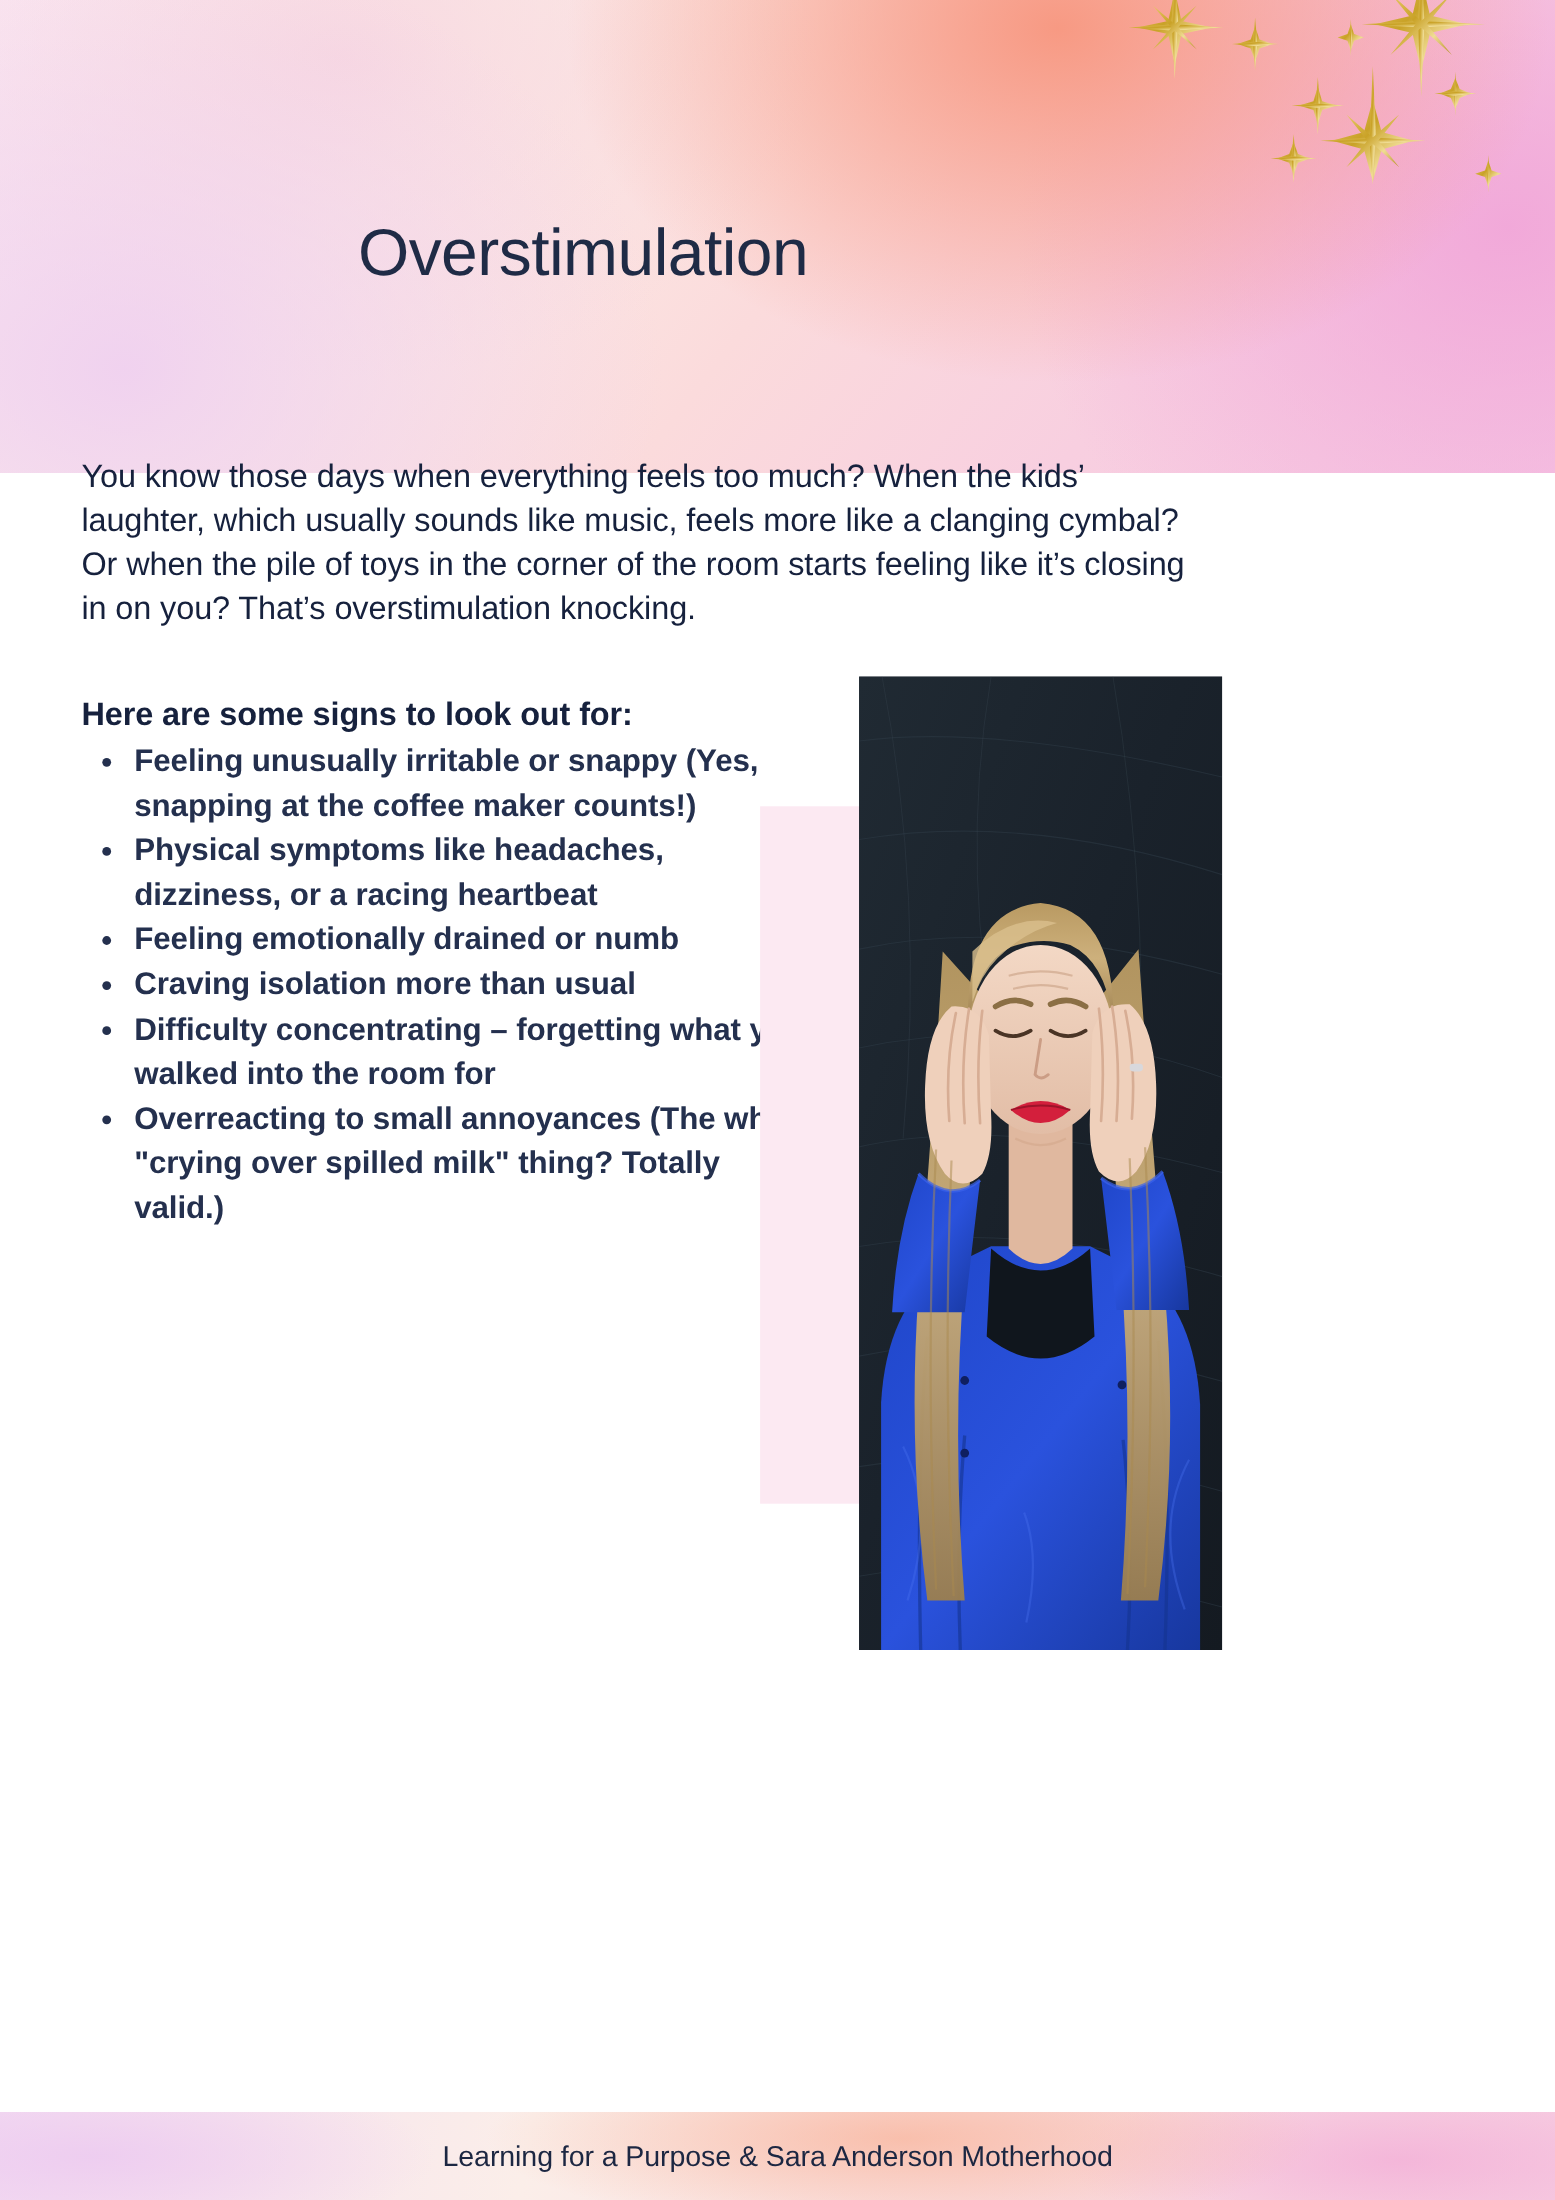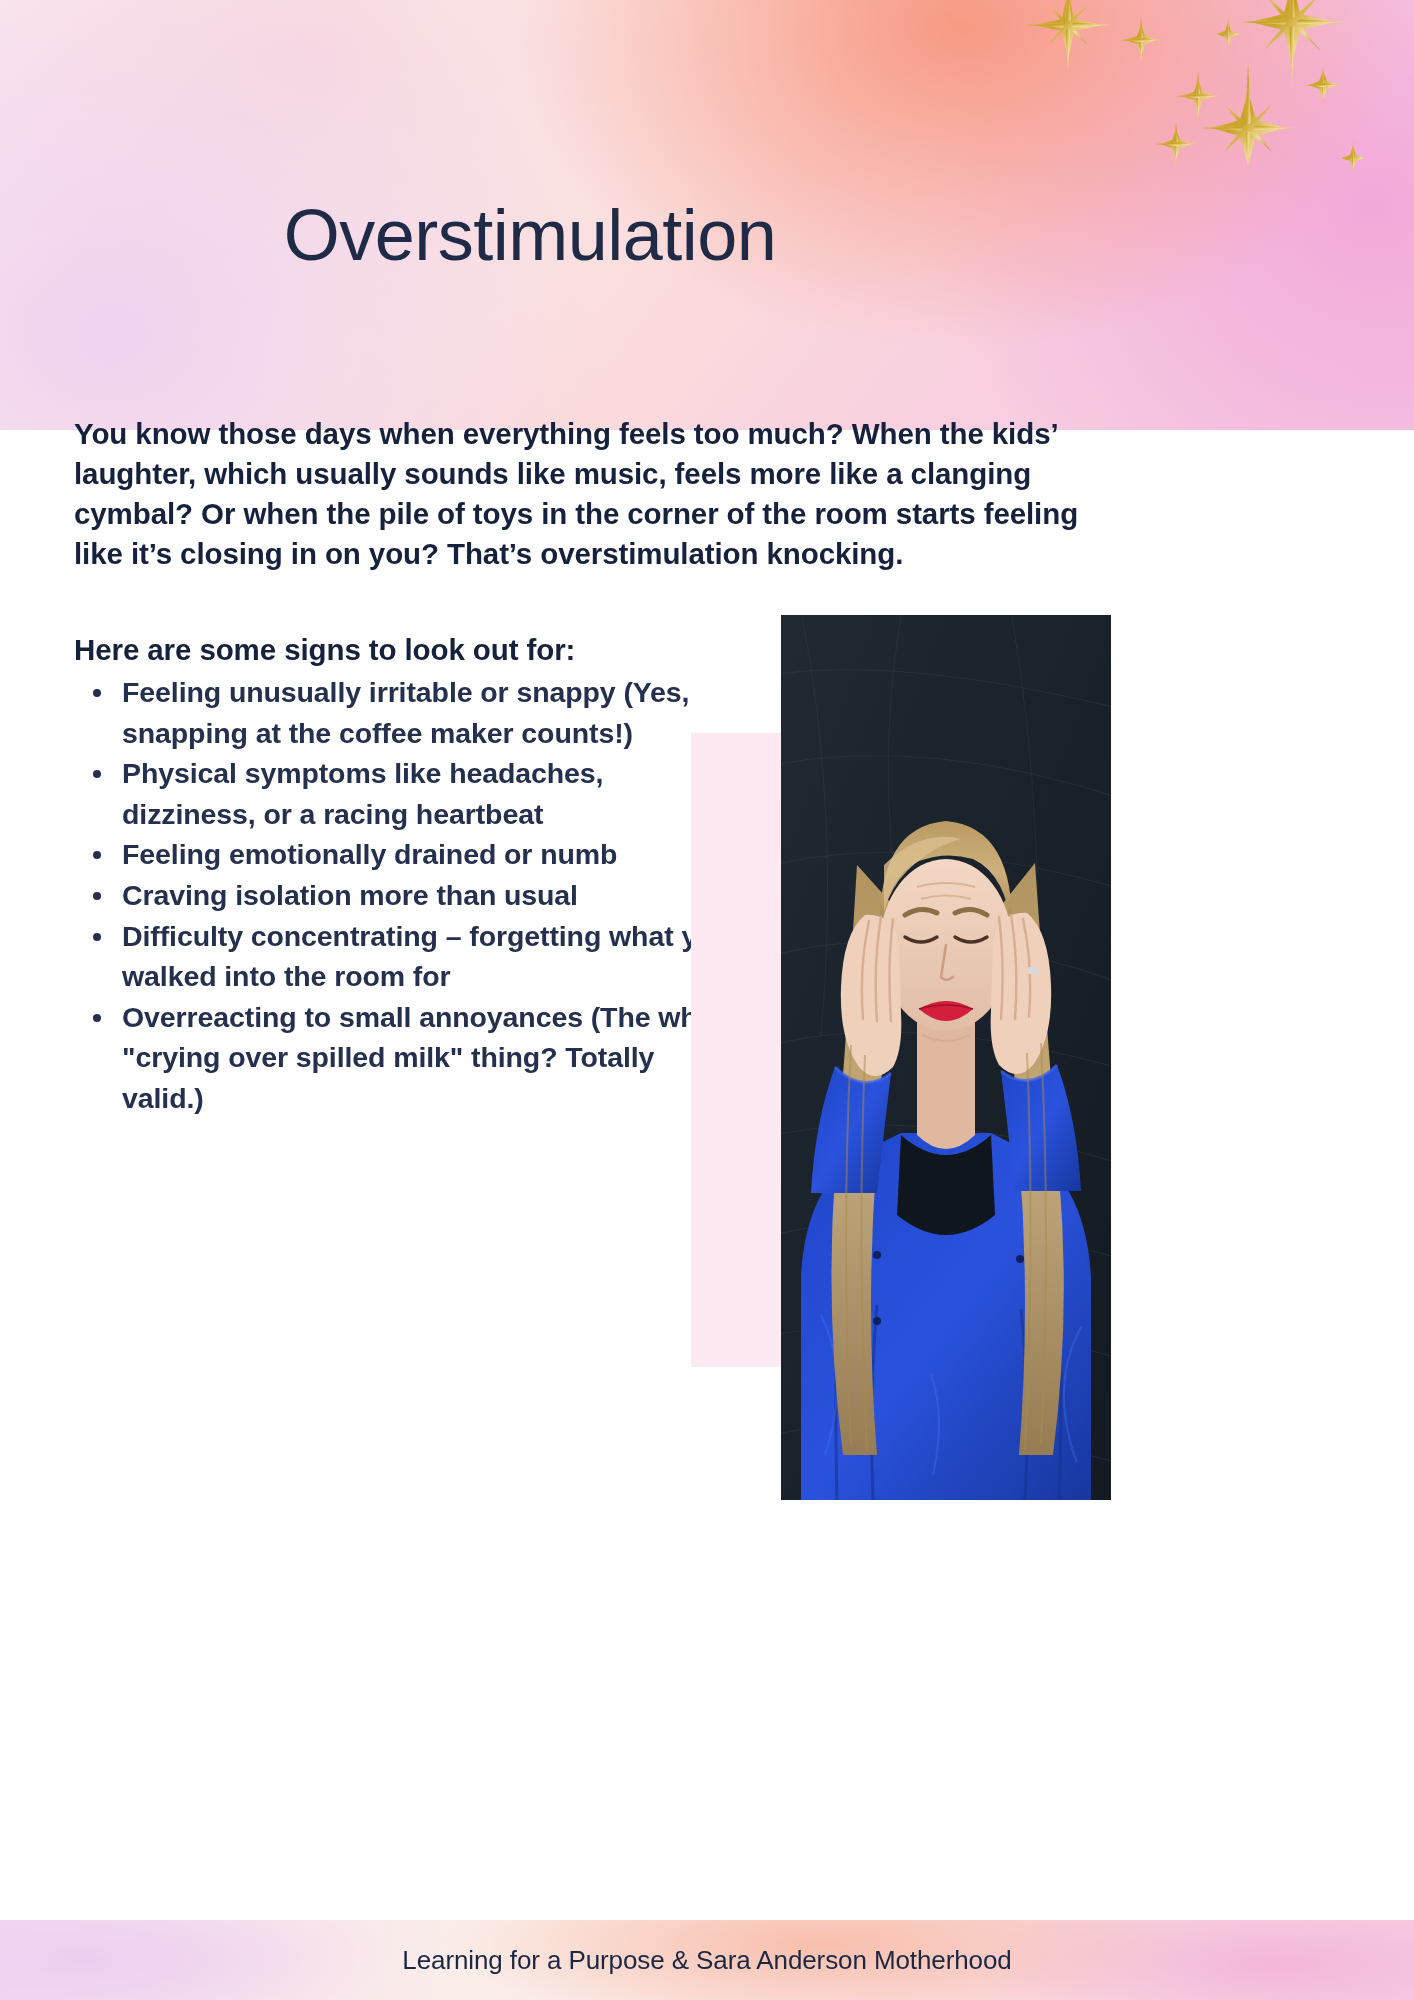--- a/index.html
+++ b/index.html
@@ -33,31 +33,31 @@
   .tag span{
     display:block;color:#ffffff;font-weight:bold;
     font-size:25px;letter-spacing:0.9px;line-height:1.38;
     font-family:"Liberation Sans", sans-serif;
   }
 
   .doc-title{
     position:absolute;left:0;top:198px;width:1060px;
     text-align:center;
     color:#1f2b46;
-    font-size:72px;
+    font-size:60px;
     font-weight:300;
     letter-spacing:-0.5px;
     line-height:1.05;
     font-family:"Liberation Sans", sans-serif;
   }
 
   
   .intro{
     position:absolute;left:74px;top:384px;width:1010px;
-    color:#16213d;font-size:29.5px;line-height:40px;font-weight:700;
+    color:#16213d;font-size:29.5px;line-height:40px;font-weight:400;
     letter-spacing:-0.1px;
   }
   .lead{
     position:absolute;left:74px;top:600px;width:700px;
     color:#16213d;font-size:29.5px;line-height:40px;font-weight:700;
     letter-spacing:-0.1px;
   }
   .bullets{
     position:absolute;left:74px;top:672px;width:620px;
     margin:0;padding:0 0 0 48px;

